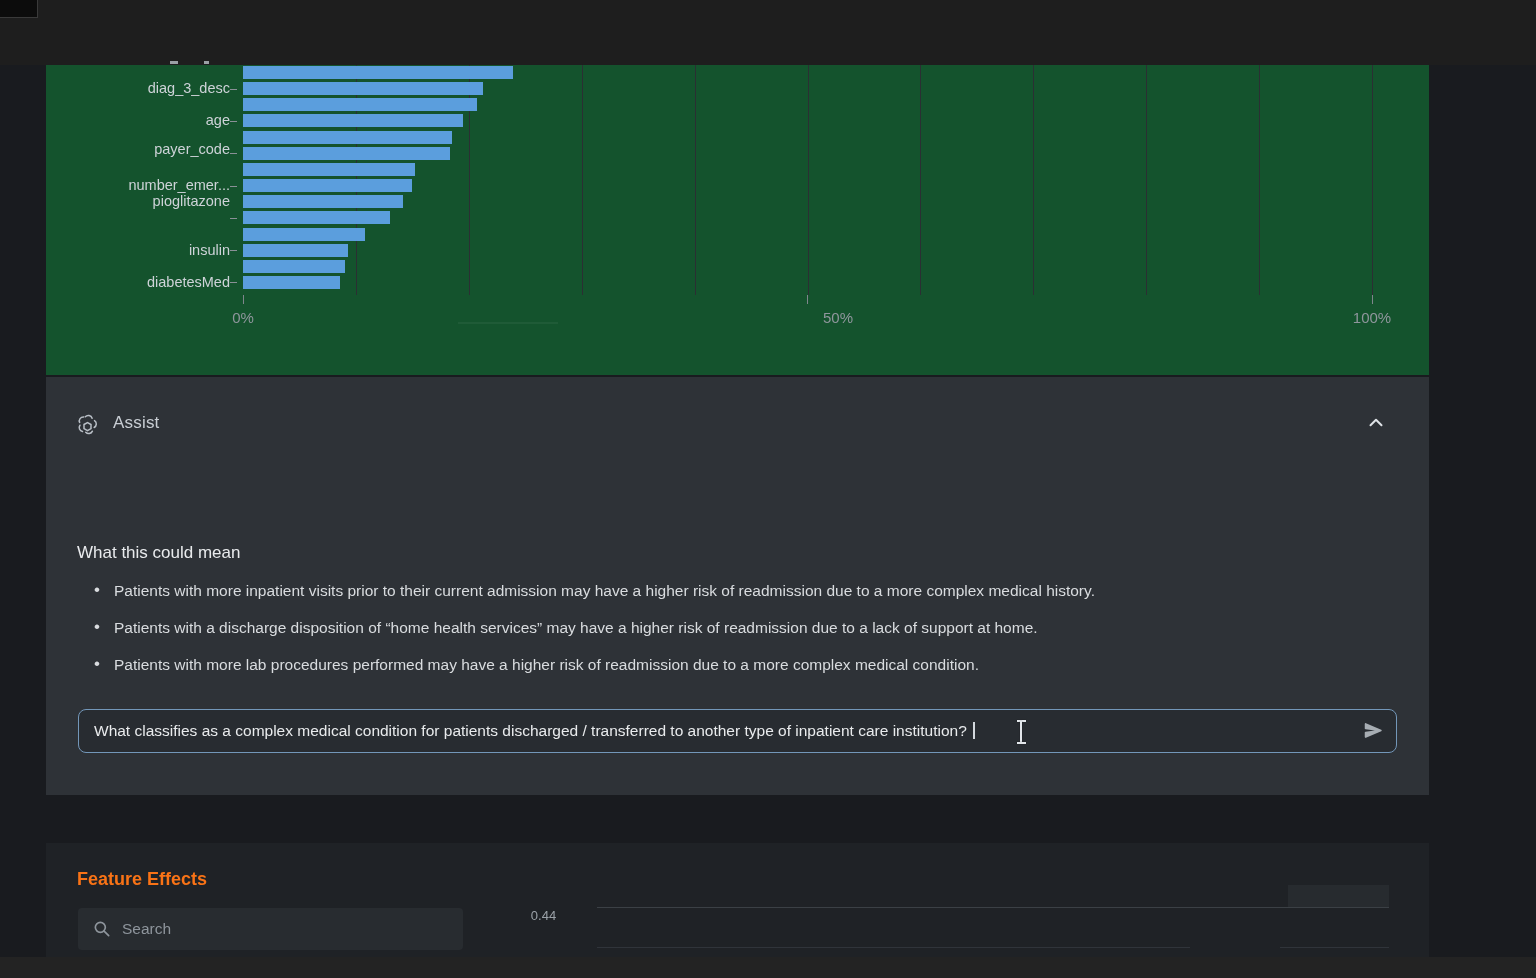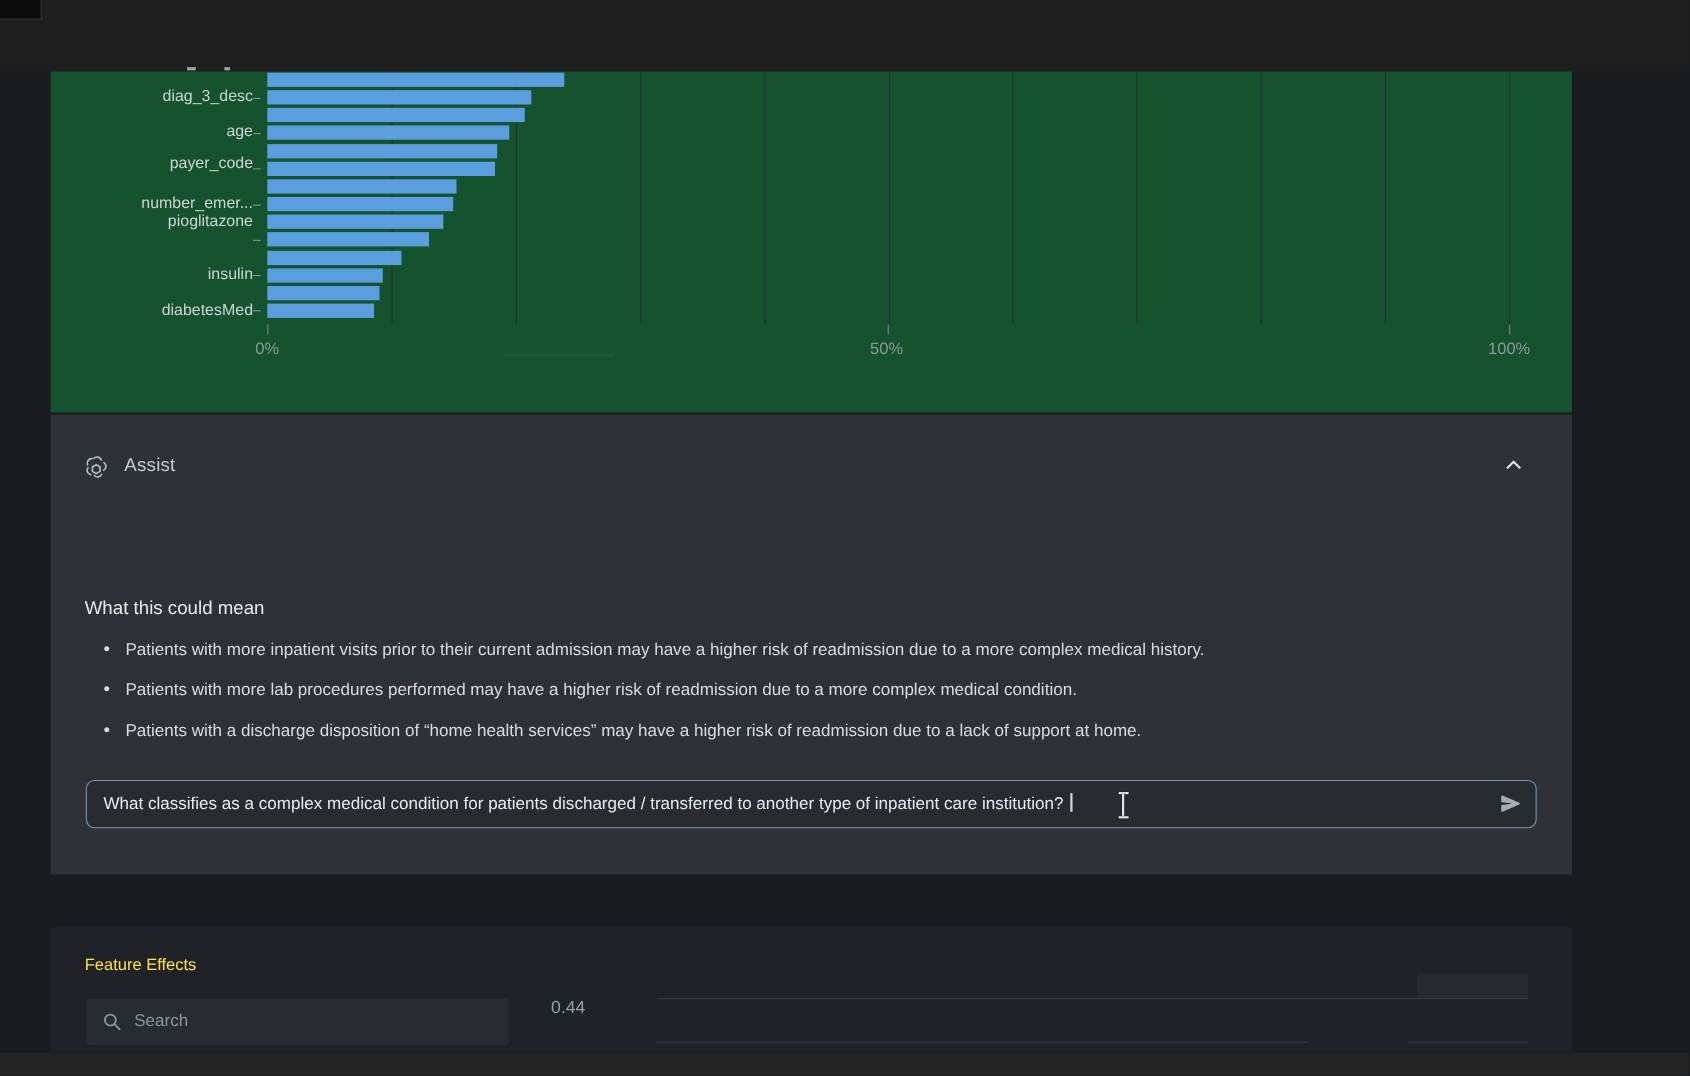--- a/index.html
+++ b/index.html
@@ -45,26 +45,26 @@
     background:#282c31;border:1.5px solid #7397b9;border-radius:8px;}
   .assist-input-text{position:absolute;left:15px;top:0;height:41px;line-height:41px;font-size:15.5px;color:#e9ebed;white-space:pre;}
   .caret{display:inline-block;width:1.5px;height:17px;background:#d3d8dd;vertical-align:-3px;margin-left:2px;}
   .send-btn{position:absolute;right:12px;top:10px;width:22px;height:22px;cursor:pointer;background:none;border:none;padding:0;}
   .ibeam{position:absolute;left:936px;top:9px;width:12px;height:25px;}
   .ibeam .stem{position:absolute;left:5px;top:2px;width:2px;height:21px;background:#e2e6ea;box-shadow:0 0 1px #111;}
   .ibeam .serif{position:absolute;width:9px;height:2px;left:1.5px;background:#e2e6ea;box-shadow:0 0 1px #111;}
   .ibeam .serif.top{top:1px;} .ibeam .serif.bot{bottom:0px;}
 
   
-  .fe-heading{left:31px;top:26px;font-size:15px;font-weight:normal;color:#fde047;}
+  .fe-heading{left:31px;top:26px;font-size:18px;font-weight:bold;color:#f97316;}
   .fe-search{left:32px;top:65px;width:385px;height:42px;box-sizing:border-box;background:#282c30;border:none;border-radius:4px;
     padding:0 12px 0 44px;font-size:15.5px;color:#d9dcdf;font-family:"Liberation Sans",sans-serif;outline:none;}
   .fe-search::placeholder{color:#8e959c;opacity:1;}
   .fe-search-icon{left:46px;top:76px;width:20px;height:20px;pointer-events:none;}
-  .fe-axis-value{left:455px;top:65px;width:85px;text-align:left;font-size:16px;color:#9aa1a7;}
+  .fe-axis-value{left:455px;top:65px;width:85px;text-align:center;font-size:13px;color:#9aa1a7;}
   .fe-line-a{left:551px;top:64px;width:792px;height:1px;background:#3b4045;}
   .fe-line-b1{left:551px;top:104px;width:593px;height:1px;background:#30343a;}
   .fe-line-b2{left:1234px;top:104px;width:109px;height:1px;background:#30343a;}
   .fe-block{left:1242px;top:42px;width:101px;height:22px;background:#272b2f;}
 </style>
 </head>
 <body>
 
 <div class="abs top-band">
   <div class="abs corner-box"></div>
@@ -108,21 +108,21 @@
       <div class="abs bar" style="left: 0px; top: 178.65px; width: 104.997px; height: 13px; background: rgb(91, 158, 221);"></div>
       <div class="abs bar-label" style="top: 176.65px;">insulin</div>
       <div class="abs label-dash" style="top: 185.15px;"></div>
       <div class="abs bar" style="left: 0px; top: 194.8px; width: 101.61px; height: 13px; background: rgb(91, 158, 221);"></div>
       <div class="abs bar" style="left: 0px; top: 210.95px; width: 97.094px; height: 13px; background: rgb(91, 158, 221);"></div>
       <div class="abs bar-label" style="top: 208.95px;">diabetesMed</div>
       <div class="abs label-dash" style="top: 217.45px;"></div>
       <div class="abs axis-tickmark" style="left: -0.5px;"></div>
       <div class="abs axis-tick-label" style="left: -40px;">0%</div>
       <div class="abs axis-tickmark" style="left: 564px;"></div>
-      <div class="abs axis-tick-label" style="left: 523px;">50%</div>
+      <div class="abs axis-tick-label" style="left: 555px;">50%</div>
       <div class="abs axis-tickmark" style="left: 1128.5px;"></div>
       <div class="abs axis-tick-label" style="left: 1089px;">100%</div>
     </div>
   <div class="abs faint-line"></div>
 </section>
 
 <section class="abs panel assist-panel">
   <span class="abs assist-header-icon">
     <svg viewBox="0 0 24 24" width="21" height="21">
       <g fill="none" stroke="#b9bfc6" stroke-width="1.7" stroke-linecap="round">
@@ -140,22 +140,22 @@
     <span>
       <svg viewBox="0 0 24 24" width="22" height="22">
           <path d="M6 14.5l6-6 6 6" fill="none" stroke="#dfe3e7" stroke-width="2.2" stroke-linecap="round" stroke-linejoin="round"></path>
         </svg>
     </span>
   </button>
 
   <div class="abs section-heading">What this could mean</div>
   <ul class="abs bullet-list" id="bullet-list">
       <li>Patients with more inpatient visits prior to their current admission may have a higher risk of readmission due to a more complex medical history.</li>
+      <li>Patients with a discharge disposition of “home health services” may have a higher risk of readmission due to a lack of support at home.</li>
       <li>Patients with more lab procedures performed may have a higher risk of readmission due to a more complex medical condition.</li>
-      <li>Patients with a discharge disposition of “home health services” may have a higher risk of readmission due to a lack of support at home.</li>
     </ul>
 
   <div class="abs assist-input">
     <span class="assist-input-text"><span>What classifies as a complex medical condition for patients discharged / transferred to another type of inpatient care institution? </span><span class="caret"></span></span>
     <button class="send-btn">
       <span>
         <svg viewBox="0 0 24 24" width="21" height="21" fill="#a7adb3">
           <path d="M3.4 20.4l17.4-7.5c.8-.35.8-1.45 0-1.8L3.4 3.6c-.66-.3-1.4.2-1.4.9v5.1c0 .5.37.93.87 1L13.5 12 2.87 13.4c-.5.07-.87.5-.87 1v5.1c0 .7.74 1.2 1.4.9z"></path>
         </svg>
       </span>

